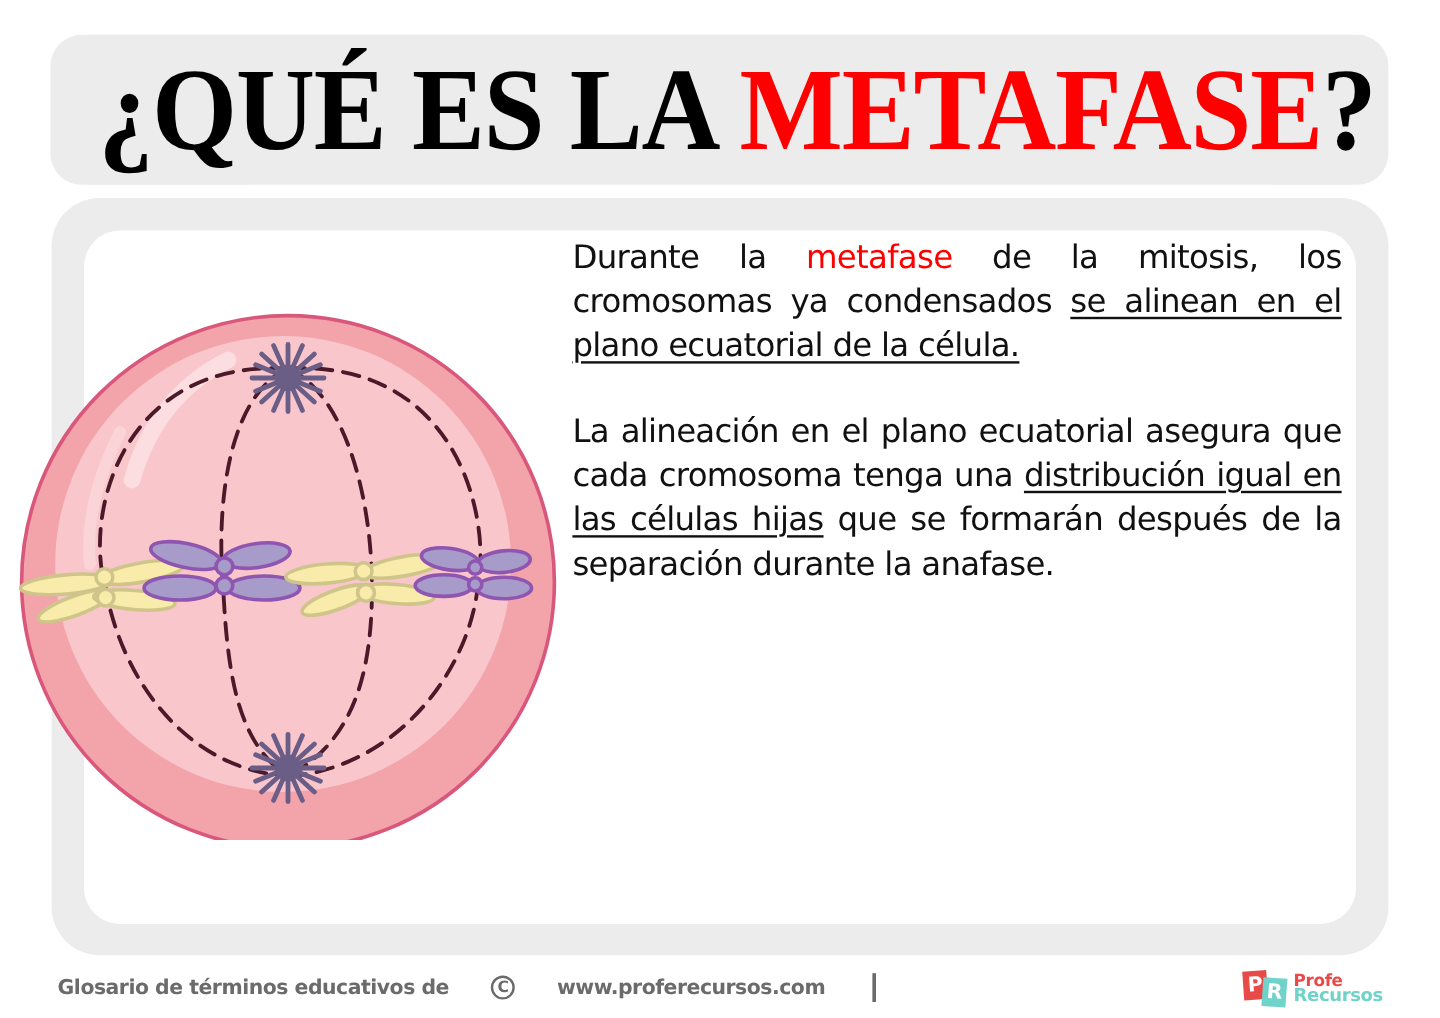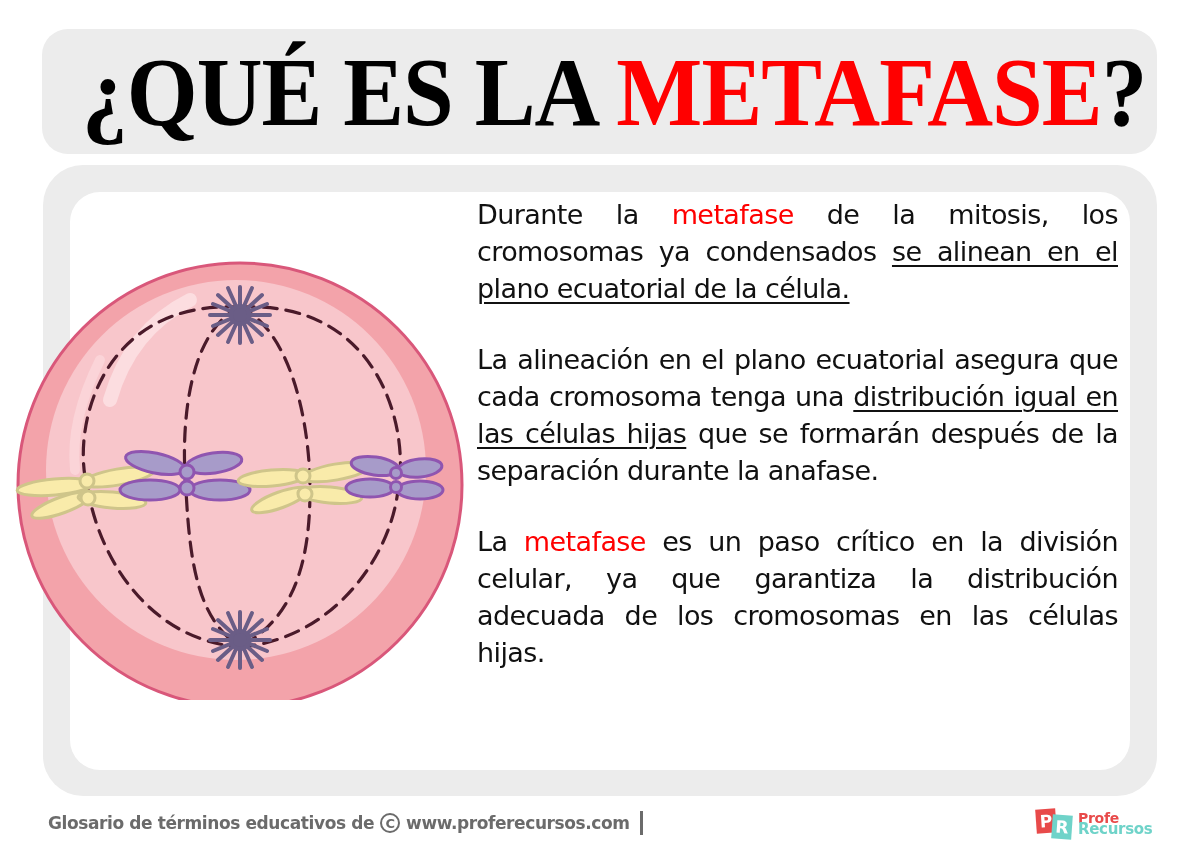--- a/index.html
+++ b/index.html
@@ -37,21 +37,21 @@
     font-family: "DejaVu Sans", sans-serif; font-size: 27px; line-height: 37px;
     color: #111111; text-align: justify; letter-spacing: -0.6px;
   }
   .text-column p { margin: 0 0 34px 0; }
   .text-column .red { color: #ff0000; }
   .text-column .ul { text-decoration: underline; text-decoration-thickness: 2px; text-underline-offset: 4px; }
 
   .footer {
     position: absolute; left: 48px; top: 808px; height: 30px;
     font-family: "DejaVu Sans", sans-serif; font-weight: 700; font-size: 17px;
-    color: #6b6b6b; display: flex; align-items: center; white-space: nowrap; letter-spacing: -0.4px;
+    color: #6b6b6b; display: flex; align-items: center; white-space: nowrap; letter-spacing: -0.4px; gap: 29px;
   }
   .footer .copy {
     display: inline-flex; width: 20px; height: 20px; border: 2.2px solid #6b6b6b; border-radius: 50%;
     align-items: center; justify-content: center; font-size: 13px; margin: 0 6px; box-sizing: border-box;
   }
   .footer .sep { display: inline-block; width: 3px; height: 24px; background: #6b6b6b; margin: 0 8px 0 10px; }
   .logo {
     position: absolute; left: 1036px; top: 807px; width: 125px; height: 34px;
   }
   .logo .p-box {
@@ -171,23 +171,20 @@
   </svg>
 </div>
 
 <div class="text-column">
   <p>
     <span>Durante la </span><span class="red">metafase</span><span> de la mitosis, los cromosomas ya condensados </span><span class="ul">se alinean en el plano ecuatorial de la célula.</span>
   </p>
   <p>
     <span>La alineación en el plano ecuatorial asegura que cada cromosoma tenga una </span><span class="ul">distribución igual en las células hijas</span><span> que se formarán después de la separación durante la anafase.</span>
   </p>
-  <p>
-    <span>La </span><span class="red">metafase</span><span> es un paso crítico en la división celular, ya que garantiza la distribución adecuada de los cromosomas en las células hijas.</span>
-  </p>
 </div>
 
 <div class="footer">
   <span>Glosario de términos educativos de</span>
   <span class="copy">C</span>
   <span>www.proferecursos.com</span>
   <span class="sep"></span>
 </div>
 
 <div class="logo">

